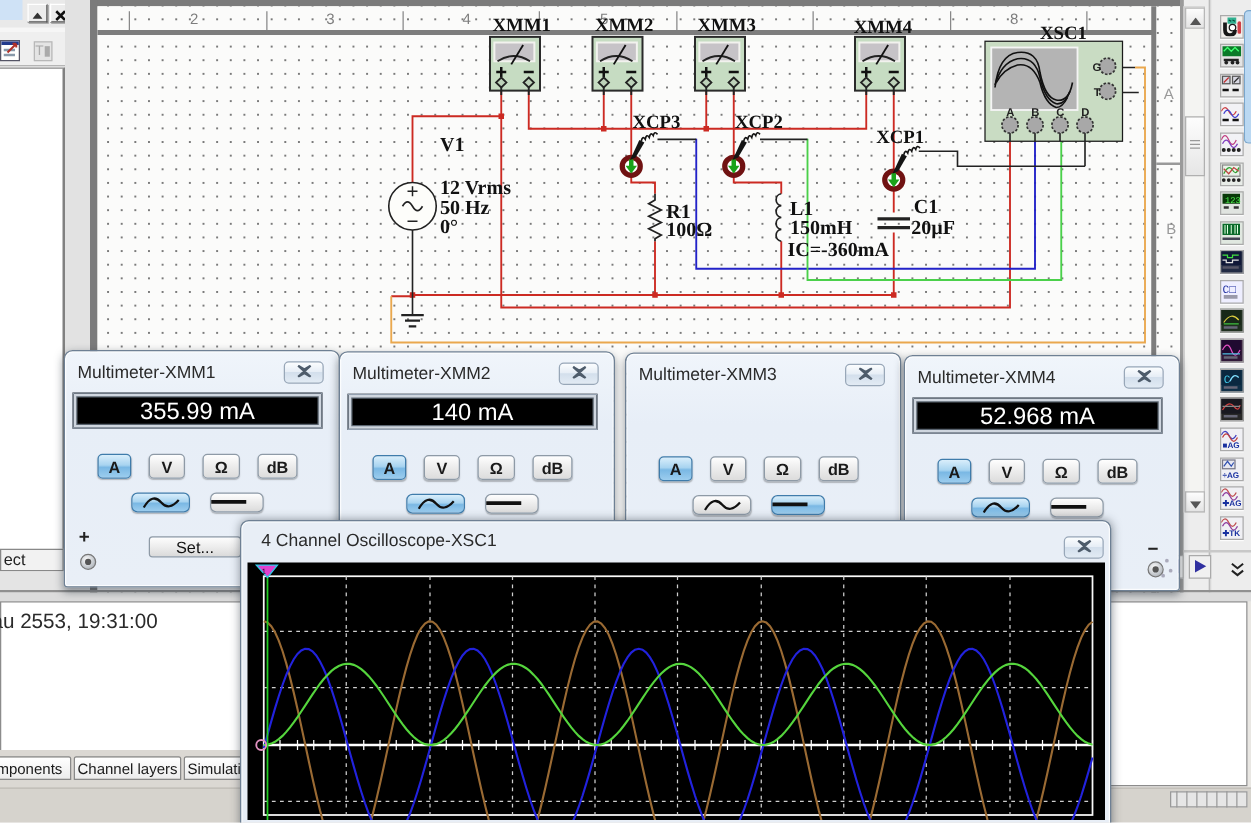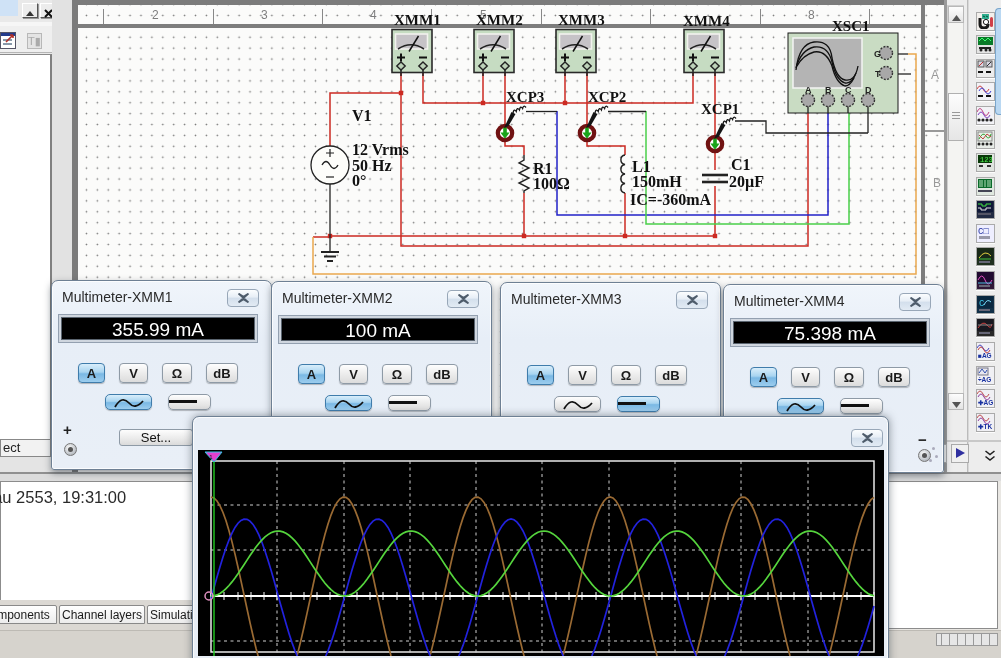--- a/index.html
+++ b/index.html
@@ -385,21 +385,21 @@
       </div>
  <div style="position:absolute;left:11px;top:140px;font:bold 15px 'Liberation Sans',sans-serif;color:#222">+</div>
       <div class="radio" style="left:12px;top:162px"></div>
       <div class="setbtn">Set...</div>
 </div>
 <div class="mmwin" style="left:271px;top:281px;height:190px">
  <div class="ttext">Multimeter-XMM2</div>
  <div class="closeb"><svg width="13" height="10" viewBox="0 0 13 10">
           <path d="M1.5 0.5 L6.5 3.6 L11.5 0.5 M1.5 9.5 L6.5 6.4 L11.5 9.5 M1.5 0.5 L11.5 9.5 M11.5 0.5 L1.5 9.5" stroke="#4e5c6b" stroke-width="1.7" fill="none"></path>
         </svg></div>
- <div class="mmdisp"><span>100 mA</span></div>
+ <div class="mmdisp"><span>140 mA</span></div>
  <div class="mbtn selbtn" style="left:26px;top:82px;width:27px">A</div>
  <div class="mbtn wbtn" style="left:67px;top:82px;width:29px">V</div>
  <div class="mbtn wbtn" style="left:110px;top:82px;width:30px">Ω</div>
  <div class="mbtn wbtn" style="left:154px;top:82px;width:32px">dB</div>
  <div class="mbtn2 selbtn" style="left:53px;top:113px;width:47px"><svg width="30" height="11" viewBox="0 0 30 11">
           <path d="M1 9 Q8 -3 15 5 Q21 12 29 3" fill="none" stroke="#111" stroke-width="1.8"></path>
         </svg></div>
  <div class="mbtn2 wbtn" style="left:116px;top:113px;width:43px">
         <div style="width:28px;height:3px;background:#111;margin:5px auto 0"></div>
       </div>
@@ -424,39 +424,40 @@
       </div>
  <div style="position:absolute;left:11px;top:140px;font:bold 15px 'Liberation Sans',sans-serif;color:#222">+</div>
       <div class="radio" style="left:12px;top:162px"></div>
       <div class="setbtn">Set...</div>
 </div>
 <div class="mmwin" style="left:723px;top:284px;height:189px">
  <div class="ttext">Multimeter-XMM4</div>
  <div class="closeb"><svg width="13" height="10" viewBox="0 0 13 10">
           <path d="M1.5 0.5 L6.5 3.6 L11.5 0.5 M1.5 9.5 L6.5 6.4 L11.5 9.5 M1.5 0.5 L11.5 9.5 M11.5 0.5 L1.5 9.5" stroke="#4e5c6b" stroke-width="1.7" fill="none"></path>
         </svg></div>
- <div class="mmdisp"><span>75.398 mA</span></div>
+ <div class="mmdisp"><span>52.968 mA</span></div>
  <div class="mbtn selbtn" style="left:26px;top:82px;width:27px">A</div>
  <div class="mbtn wbtn" style="left:67px;top:82px;width:29px">V</div>
  <div class="mbtn wbtn" style="left:110px;top:82px;width:30px">Ω</div>
  <div class="mbtn wbtn" style="left:154px;top:82px;width:32px">dB</div>
  <div class="mbtn2 selbtn" style="left:53px;top:113px;width:47px"><svg width="30" height="11" viewBox="0 0 30 11">
           <path d="M1 9 Q8 -3 15 5 Q21 12 29 3" fill="none" stroke="#111" stroke-width="1.8"></path>
         </svg></div>
  <div class="mbtn2 wbtn" style="left:116px;top:113px;width:43px">
         <div style="width:28px;height:3px;background:#111;margin:5px auto 0"></div>
       </div>
  <div style="position:absolute;left:194px;top:146px;font:bold 15px 'Liberation Sans',sans-serif;color:#222">−</div>
       <div class="radio" style="left:194px;top:164px"></div>
       <div style="position:absolute;left:208px;top:162px;width:3px;height:3px;background:#aab;border-radius:2px"></div>
       <div style="position:absolute;left:211px;top:170px;width:3px;height:3px;background:#aab;border-radius:2px"></div>
       <div style="position:absolute;left:205px;top:174px;width:3px;height:3px;background:#aab;border-radius:2px"></div>
 </div>
 
 <div style="left:192px;top:416px;width:697px;height:250px;background:#e8eef6;border:1px solid #6e8094;border-radius:7px 7px 0 0;box-shadow:0 0 8px rgba(40,50,60,.5), inset 0 0 0 1px rgba(255,255,255,.8);z-index:30"></div>
+<div style="left:209px;top:424px;font-size:14px;color:#2a2a2a;z-index:31">4 Channel Oscilloscope-XSC1</div>
 <div class="closeb" style="left:851px;right:auto;top:429px;z-index:31"><svg width="13" height="10" viewBox="0 0 13 10">
         <path d="M1.5 0.5 L6.5 3.6 L11.5 0.5 M1.5 9.5 L6.5 6.4 L11.5 9.5 M1.5 0.5 L11.5 9.5 M11.5 0.5 L1.5 9.5" stroke="#4e5c6b" stroke-width="1.7" fill="none"></path>
       </svg></div>
 <div style="left:198px;top:450px;width:686px;height:206px;background:#000;z-index:31"></div>
 <svg style="position:absolute;left:198px;top:450px;z-index:32" width="686" height="206" viewBox="198 450 686 206">
 <rect x="211" y="461" width="663" height="191" fill="none" stroke="#fafafa" stroke-width="1.4"></rect>
 <g stroke="#cfcfcf" stroke-width="1" stroke-dasharray="3 3.5" fill="none">
 <line x1="277" y1="461" x2="277" y2="655"></line>
 <line x1="344" y1="461" x2="344" y2="655"></line>
 <line x1="410" y1="461" x2="410" y2="655"></line>

